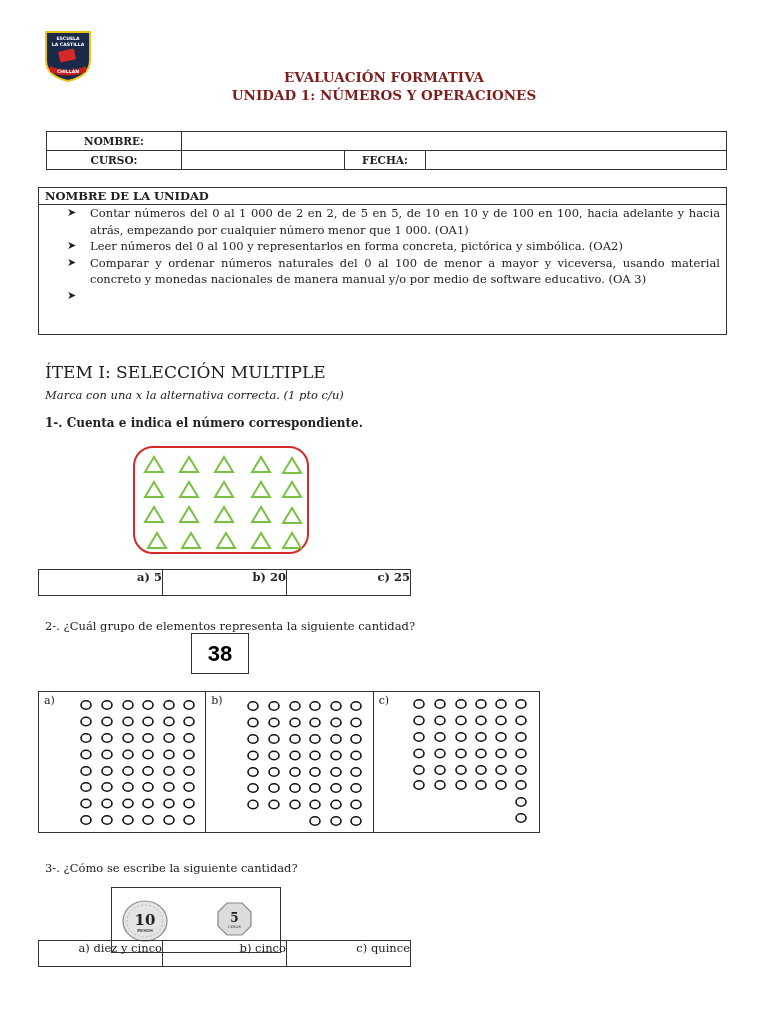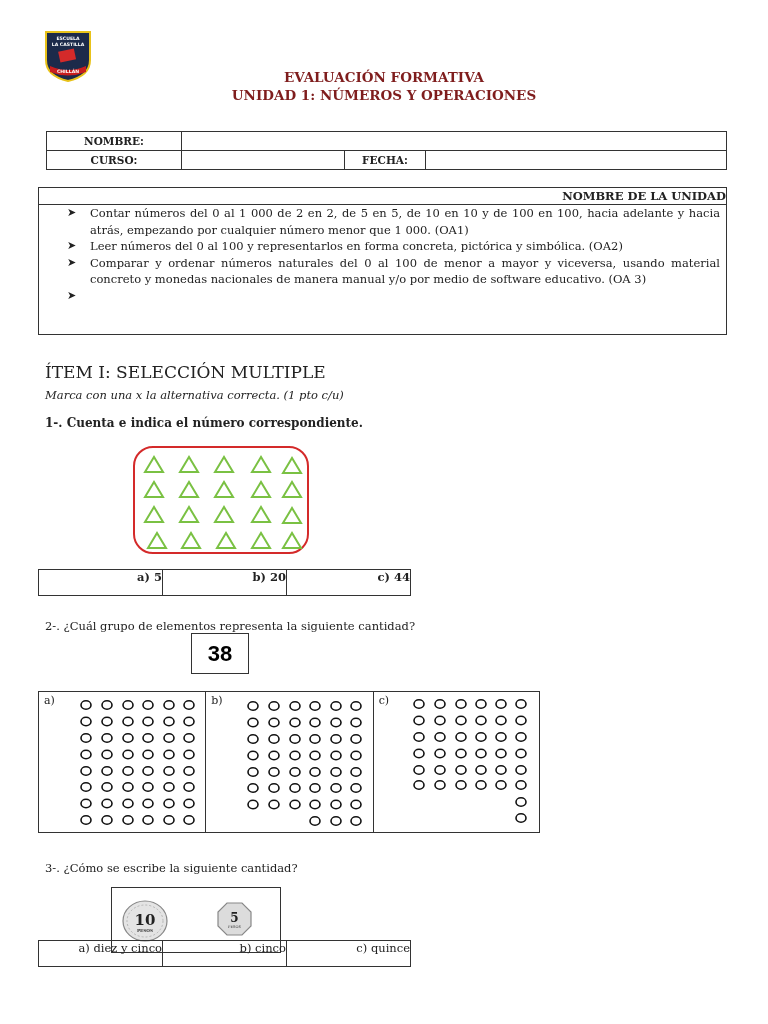--- a/index.html
+++ b/index.html
@@ -12,21 +12,21 @@
   
   .titles { left: 0; top: 68px; width: 768px; text-align: center; font-weight: bold; font-size: 13.5px; line-height: 18px; color: #7f1d1d; }
   .titles div { margin: 0; }
 
   
   table.info { left: 46px; top: 131px; width: 681px; border-collapse: collapse; font-size: 10.5px; }
   table.info td { border: 1px solid #333; height: 18px; padding: 0; font-weight: bold; text-align: center; }
 
   
   .obj { left: 38px; top: 187px; width: 689px; height: 148px; border: 1px solid #333; box-sizing: border-box; font-size: 11.5px; line-height: 16.5px; }
-  .obj .row1 { border-bottom: 1px solid #333; padding-left: 6px; font-weight: bold; height: 16px; line-height: 16px; text-align: right; }
+  .obj .row1 { border-bottom: 1px solid #333; padding-left: 6px; font-weight: bold; height: 16px; line-height: 16px; }
   .obj .row2 { padding-left: 6px; font-weight: bold; }
   .obj ul { list-style: none; margin: 0; padding: 0 6px 0 0; }
   .obj li { position: relative; padding-left: 51px; text-align: justify; }
   .obj li .bullet { position: absolute; left: 28px; top: 0; font-size: 11px; }
 
   
   .item-h { left: 45px; top: 362px; font-weight: normal; font-size: 17px; }
   .instr { left: 45px; top: 388px; font-style: italic; font-size: 11.5px; }
   .q1 { left: 45px; top: 416px; font-weight: bold; font-size: 12px; }
 
@@ -128,21 +128,21 @@
         <path d="M117 100 L126 85 L135 100 Z"></path>
         <path d="M148 100 L157 85 L166 100 Z"></path>
     </g>
   </svg>
 </div>
 <table class="abs ans ans1">
   <tbody>
       <tr>
     <td>a) 5</td>
     <td>b) 20</td>
-    <td>c) 44</td>
+    <td>c) 25</td>
   </tr>
 </tbody>
   </table>
 
 <div class="abs q2">2-. ¿Cuál grupo de elementos representa la siguiente cantidad?</div>
 <div class="abs box38">38</div>
 
 <div class="abs groups">
 
   <div class="grp" style="width:168px;height:140px">

